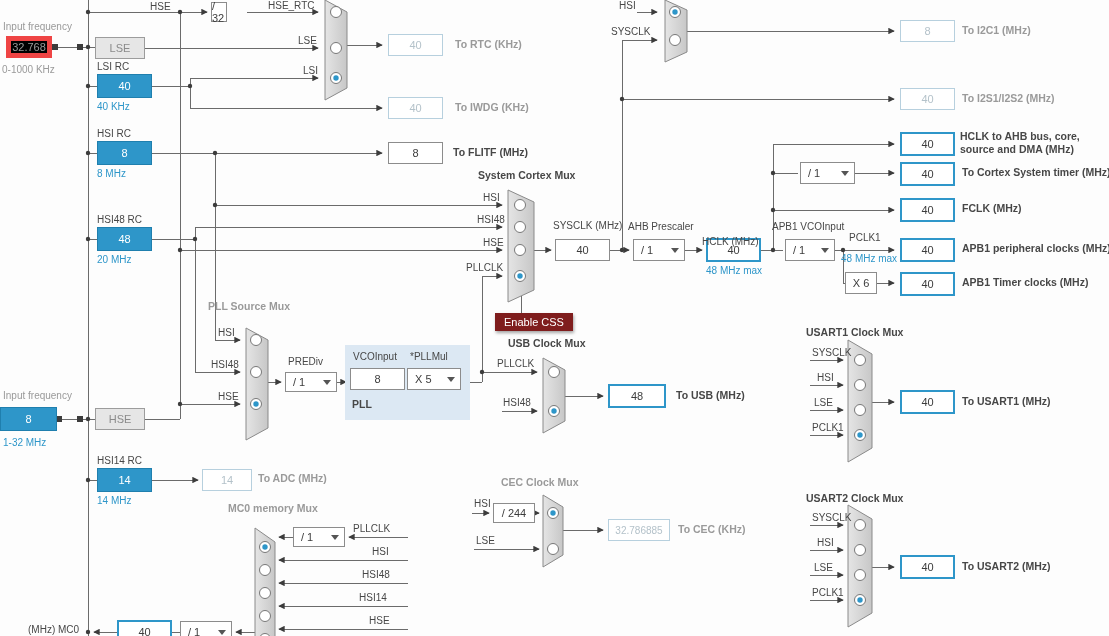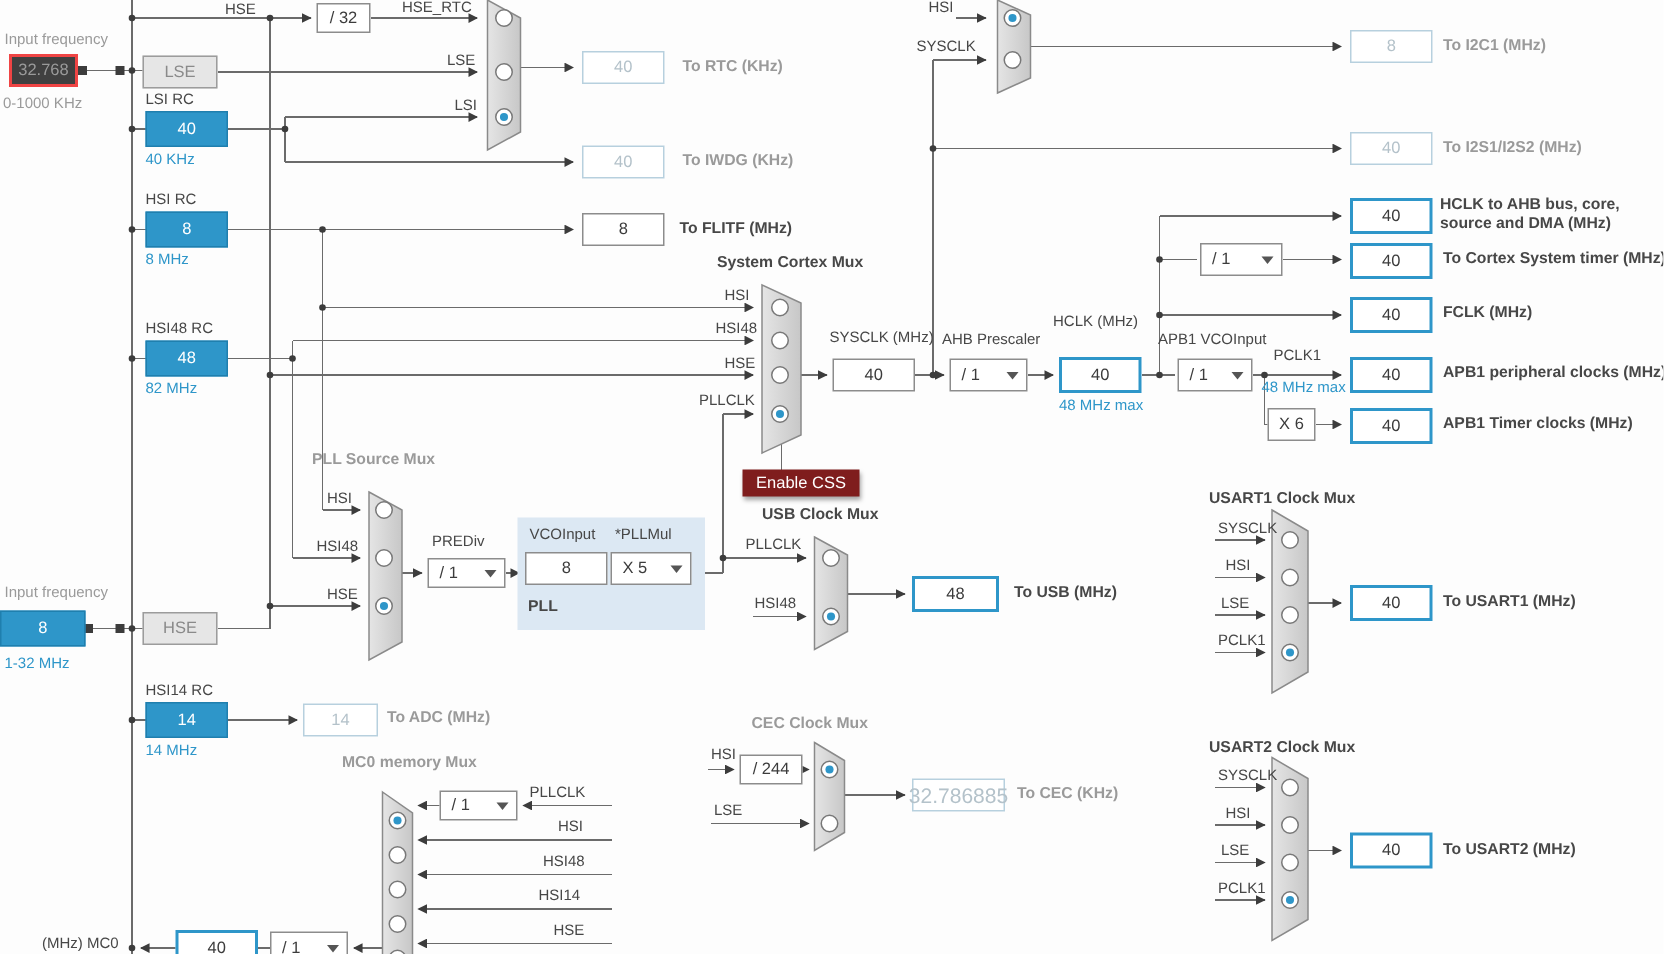--- a/index.html
+++ b/index.html
@@ -8,21 +8,21 @@
 #wires{position:absolute;left:0;top:0;z-index:1}
 .lbl{position:absolute;z-index:3;font-size:10px;line-height:11px;color:#474747;white-space:nowrap}
 .lbl.b{font-weight:bold;font-size:10.5px}
 .lbl.gray{color:#9a9a9a}
 .lbl.blue{color:#2e96c9}
 .box{position:absolute;z-index:2;display:flex;align-items:center;justify-content:center;background:#fff;border:1px solid #8c8c8c;font-size:11px;color:#3c3c3c}
 .box.active{border:2px solid #2e96c9}
 .box.dim{border:1px solid #b7d0de;color:#b4c2ca}
 .box.src{background:#2e96c9;border:1px solid #1f7fae;color:#fff}
 .box.graybox{background:#e6e6e6;border:1px solid #9c9c9c;color:#8a8a8a}
-.box.inputdim{background:#404040;border:2px solid #ef4444;color:#9a9a9a}
+.box.inputdim{background:#000000;border:5px solid #ef4444;color:#9a9a9a}
 .dd{position:absolute;z-index:2;display:flex;align-items:center;justify-content:space-between;background:#fff;border:1px solid #8c8c8c;font-size:11px;color:#3c3c3c;padding:0 5px 0 7px}
 .chev{width:0;height:0;border-left:4px solid transparent;border-right:4px solid transparent;border-top:5px solid #555}
 .btn{position:absolute;z-index:3;display:flex;align-items:center;justify-content:center;background:#7f1d1d;color:#fff;font-size:11px;box-shadow:1px 2px 3px rgba(0,0,0,.35);cursor:pointer}
 .pllbox{position:absolute;z-index:1;background:#dce8f3}
 </style>
 </head>
 <body>
 
 <div id="canvas">
 
@@ -201,36 +201,36 @@
 <span class="lbl" style="left:97px;top:61px">LSI RC</span>
 <div class="box src" style="left:97px;top:74px;width:55px;height:24px">40</div>
 <span class="lbl blue" style="left:97px;top:101px">40 KHz</span>
 
 <span class="lbl" style="left:97px;top:128px">HSI RC</span>
 <div class="box src" style="left:97px;top:141px;width:55px;height:24px">8</div>
 <span class="lbl blue" style="left:97px;top:168px">8 MHz</span>
 
 <span class="lbl" style="left:97px;top:214px">HSI48 RC</span>
 <div class="box src" style="left:97px;top:227px;width:55px;height:24px">48</div>
-<span class="lbl blue" style="left:97px;top:254px">82 MHz</span>
+<span class="lbl blue" style="left:97px;top:254px">20 MHz</span>
 
 <span class="lbl gray" style="left:3px;top:390px">Input frequency</span>
 <div class="box src" style="left:0px;top:407px;width:57px;height:24px">8</div>
 <span class="lbl blue" style="left:3px;top:437px">1-32 MHz</span>
 <div class="box graybox" style="left:95px;top:408px;width:50px;height:22px">HSE</div>
 
 <span class="lbl" style="left:97px;top:455px">HSI14 RC</span>
 <div class="box src" style="left:97px;top:468px;width:55px;height:24px">14</div>
 <span class="lbl blue" style="left:97px;top:495px">14 MHz</span>
 
 <div class="box dim" style="left:202px;top:469px;width:50px;height:22px">14</div>
 <span class="lbl b gray" style="left:258px;top:473px">To ADC (MHz)</span>
 
 <span class="lbl" style="left:150px;top:1px">HSE</span>
-<div class="box" style="left:211px;top:2px;width:36px;height:20px">/ 32</div>
+<div class="box" style="left:211px;top:2px;width:16px;height:20px">/ 32</div>
 <span class="lbl" style="left:268px;top:0px">HSE_RTC</span>
 <span class="lbl" style="left:298px;top:35px">LSE</span>
 <span class="lbl" style="left:303px;top:65px">LSI</span>
 <div class="box dim" style="left:388px;top:34px;width:55px;height:22px">40</div>
 <span class="lbl b gray" style="left:455px;top:39px">To RTC (KHz)</span>
 <div class="box dim" style="left:388px;top:97px;width:55px;height:22px">40</div>
 <span class="lbl b gray" style="left:455px;top:102px">To IWDG (KHz)</span>
 <div class="box" style="left:388px;top:142px;width:55px;height:22px">8</div>
 <span class="lbl b" style="left:453px;top:147px">To FLITF (MHz)</span>
 
@@ -260,21 +260,21 @@
 <span class="lbl" style="left:483px;top:237px">HSE</span>
 <div class="btn" style="left:495px;top:313px;width:78px;height:18px">Enable CSS</div>
 <span class="lbl" style="left:553px;top:220px">SYSCLK (MHz)</span>
 <div class="box" style="left:555px;top:239px;width:55px;height:22px">40</div>
 
 <span class="lbl" style="left:628px;top:221px">AHB Prescaler</span>
 <div class="dd" style="left:633px;top:239px;width:52px;height:22px">
   <span>/ 1</span>
   <span class="chev"></span>
 </div>
-<span class="lbl" style="left:702px;top:209px">HCLK (MHz)</span>
+<span class="lbl" style="left:702px;top:236px">HCLK (MHz)</span>
 <div class="box active" style="left:706px;top:238px;width:55px;height:24px">40</div>
 <span class="lbl blue" style="left:706px;top:265px">48 MHz max</span>
 <span class="lbl" style="left:772px;top:221px">APB1 VCOInput</span>
 <div class="dd" style="left:785px;top:239px;width:50px;height:22px">
   <span>/ 1</span>
   <span class="chev"></span>
 </div>
 <span class="lbl" style="left:849px;top:232px">PCLK1</span>
 <span class="lbl blue" style="left:841px;top:253px">48 MHz max</span>
 
@@ -305,21 +305,21 @@
 <span class="lbl b" style="left:508px;top:338px">USB Clock Mux</span>
 <span class="lbl" style="left:497px;top:358px">PLLCLK</span>
 <span class="lbl" style="left:503px;top:397px">HSI48</span>
 <div class="box active" style="left:608px;top:384px;width:58px;height:24px">48</div>
 <span class="lbl b" style="left:676px;top:390px">To USB (MHz)</span>
 
 <span class="lbl b gray" style="left:501px;top:477px">CEC Clock Mux</span>
 <span class="lbl" style="left:474px;top:498px">HSI</span>
 <div class="box" style="left:493px;top:503px;width:42px;height:20px">/ 244</div>
 <span class="lbl" style="left:476px;top:535px">LSE</span>
-<div class="box dim" style="left:608px;top:519px;width:62px;height:22px;font-size:14px">32.786885</div>
+<div class="box dim" style="left:608px;top:519px;width:62px;height:22px;font-size:10px">32.786885</div>
 <span class="lbl b gray" style="left:678px;top:524px">To CEC (KHz)</span>
 
 <span class="lbl b" style="left:806px;top:327px">USART1 Clock Mux</span>
 <span class="lbl" style="left:812px;top:347px">SYSCLK</span>
 <span class="lbl" style="left:817px;top:372px">HSI</span>
 <span class="lbl" style="left:814px;top:397px">LSE</span>
 <span class="lbl" style="left:812px;top:422px">PCLK1</span>
 <div class="box active" style="left:900px;top:390px;width:55px;height:24px">40</div>
 <span class="lbl b" style="left:962px;top:396px">To USART1 (MHz)</span>
 

